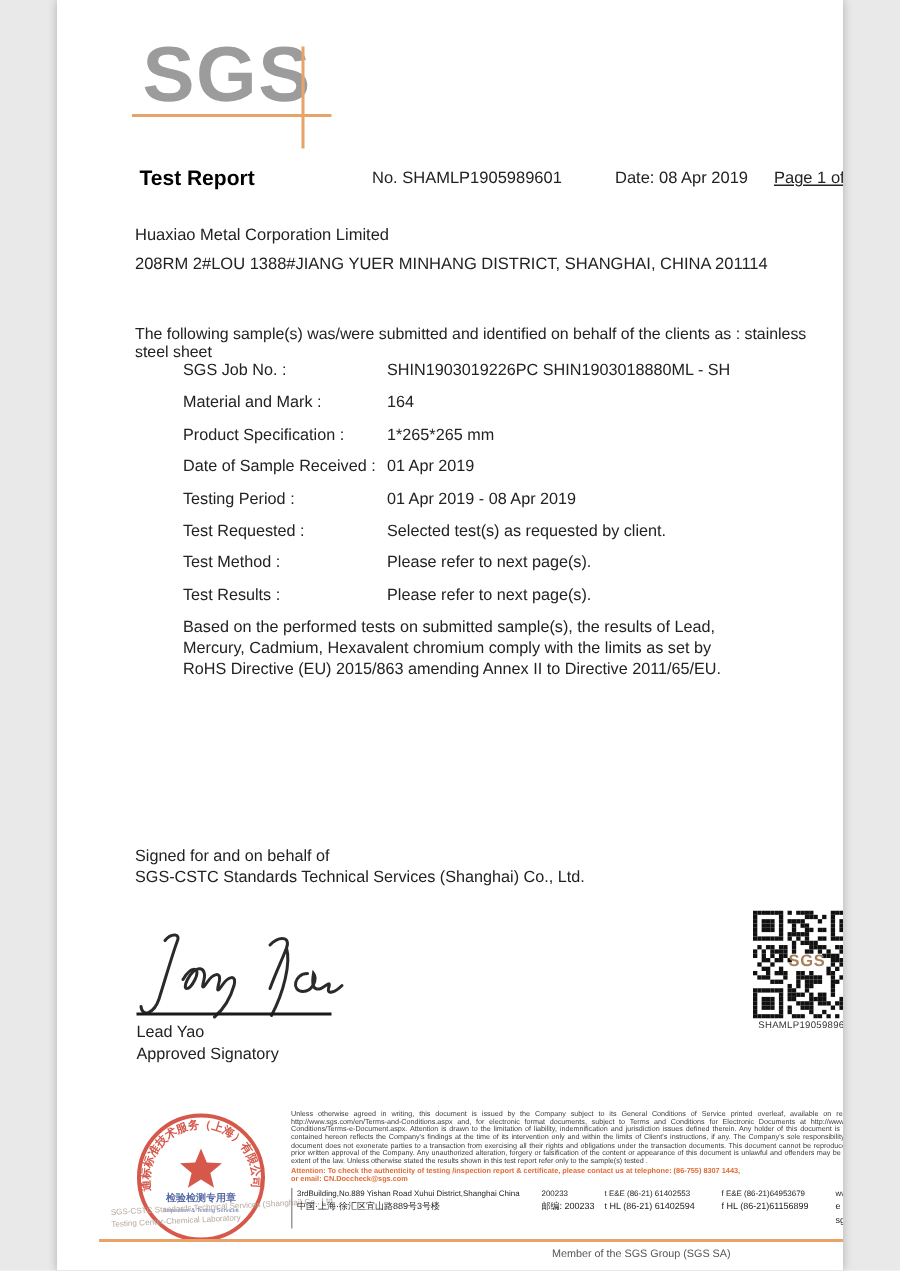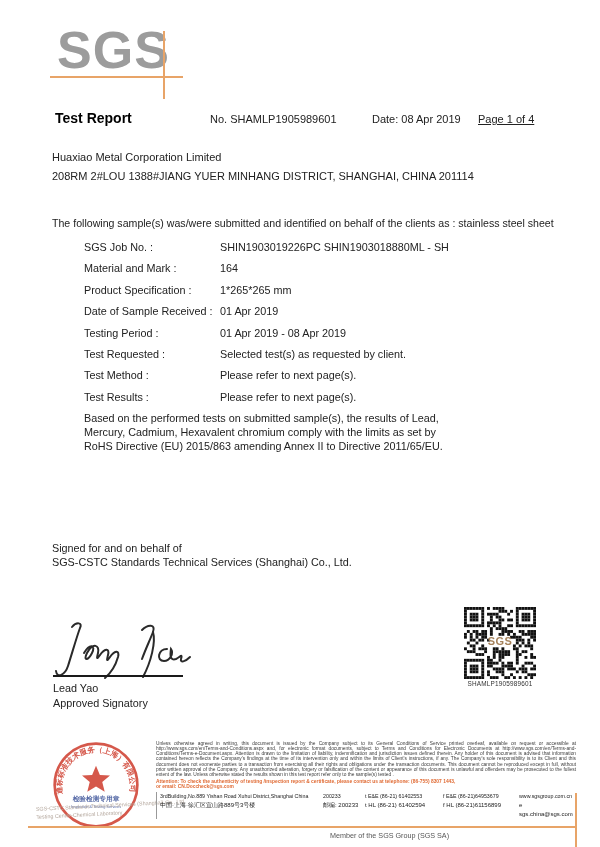--- a/index.html
+++ b/index.html
@@ -1,17 +1,17 @@
 <!DOCTYPE html>
 <html><head>
 <meta charset="utf-8">
 <style>
   html,body{margin:0;padding:0;background:#e9e9e9;}
   .page{
-    position:relative;width:600px;height:847px;background:#ffffff;
+    position:relative;width:524px;height:847px;background:#ffffff;
     font-family:"Liberation Sans","DejaVu Sans",sans-serif;color:#222;
     margin:0 auto;overflow:hidden;box-shadow:0 0 6px rgba(0,0,0,.25);
   }
   
   .logo{position:absolute;left:57px;top:22px;font-size:52px;font-weight:bold;
         color:#9c9c9c;letter-spacing:1px;line-height:56px;}
   .logo-hline{position:absolute;left:50px;top:76px;width:133px;height:2px;background:#e8a468;}
   .logo-vline{position:absolute;left:163px;top:31px;width:1.6px;height:68px;background:#e8a468;}
   .report-row{position:absolute;left:0;top:112px;width:600px;font-size:11px;}
   .report-title{position:absolute;left:55px;top:-2px;font-size:14px;font-weight:bold;color:#000000;}
@@ -20,21 +20,21 @@
   .report-page{position:absolute;left:478px;top:1px;text-decoration:underline;}
   
   .client{position:absolute;left:52px;top:148px;font-size:11px;line-height:19px;}
   
   .intro{position:absolute;left:52px;top:217px;font-size:10.6px;}
   .fields{position:absolute;left:52px;top:241px;width:510px;font-size:10.8px;margin-left:32px;}
   .frow{display:flex;margin-bottom:7.6px;}
   .flabel{width:136px;flex:0 0 136px;}
   .fvalue{flex:1;max-width:372px;line-height:13.8px;}
   
-  .signed{position:absolute;left:52px;top:541px;font-size:10.8px;line-height:14px;}
+  .signed{position:absolute;left:52px;top:564px;font-size:10.8px;line-height:14px;}
   .sig-script{position:absolute;left:50px;top:620px;}
   .sig-underline{position:absolute;left:53px;top:675px;width:130px;height:2px;background:#1a1a1a;}
   .sig-name{position:absolute;left:53px;top:681px;font-size:10.8px;line-height:15px;}
   
   .qr-wrap{position:absolute;left:464px;top:607px;width:72px;}
   .qr-box{position:relative;width:72px;height:72px;background:#fff;}
   .qr-box svg{position:absolute;left:0;top:0;width:72px;height:72px;fill:#111;}
   .qr-overlay{position:absolute;left:0;top:28px;width:72px;text-align:center;
       font-size:11px;font-weight:bold;color:#a5825b;background:transparent;letter-spacing:.5px;}
   .qr-caption{margin-top:1px;font-size:6.4px;text-align:center;color:#333;letter-spacing:.2px;}

